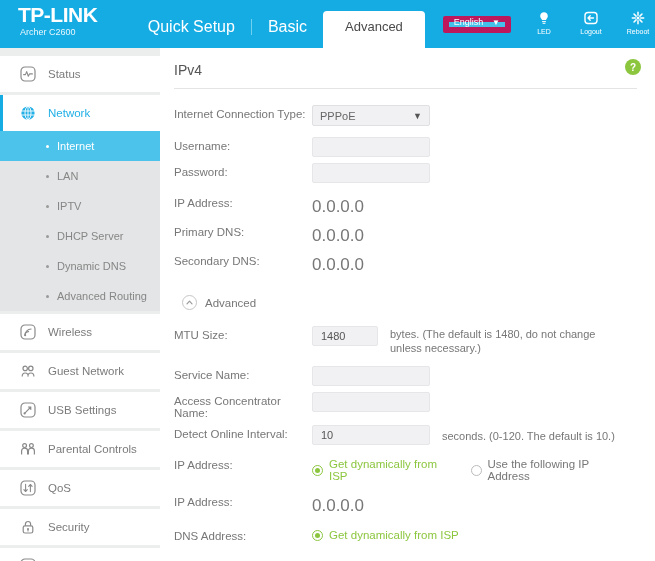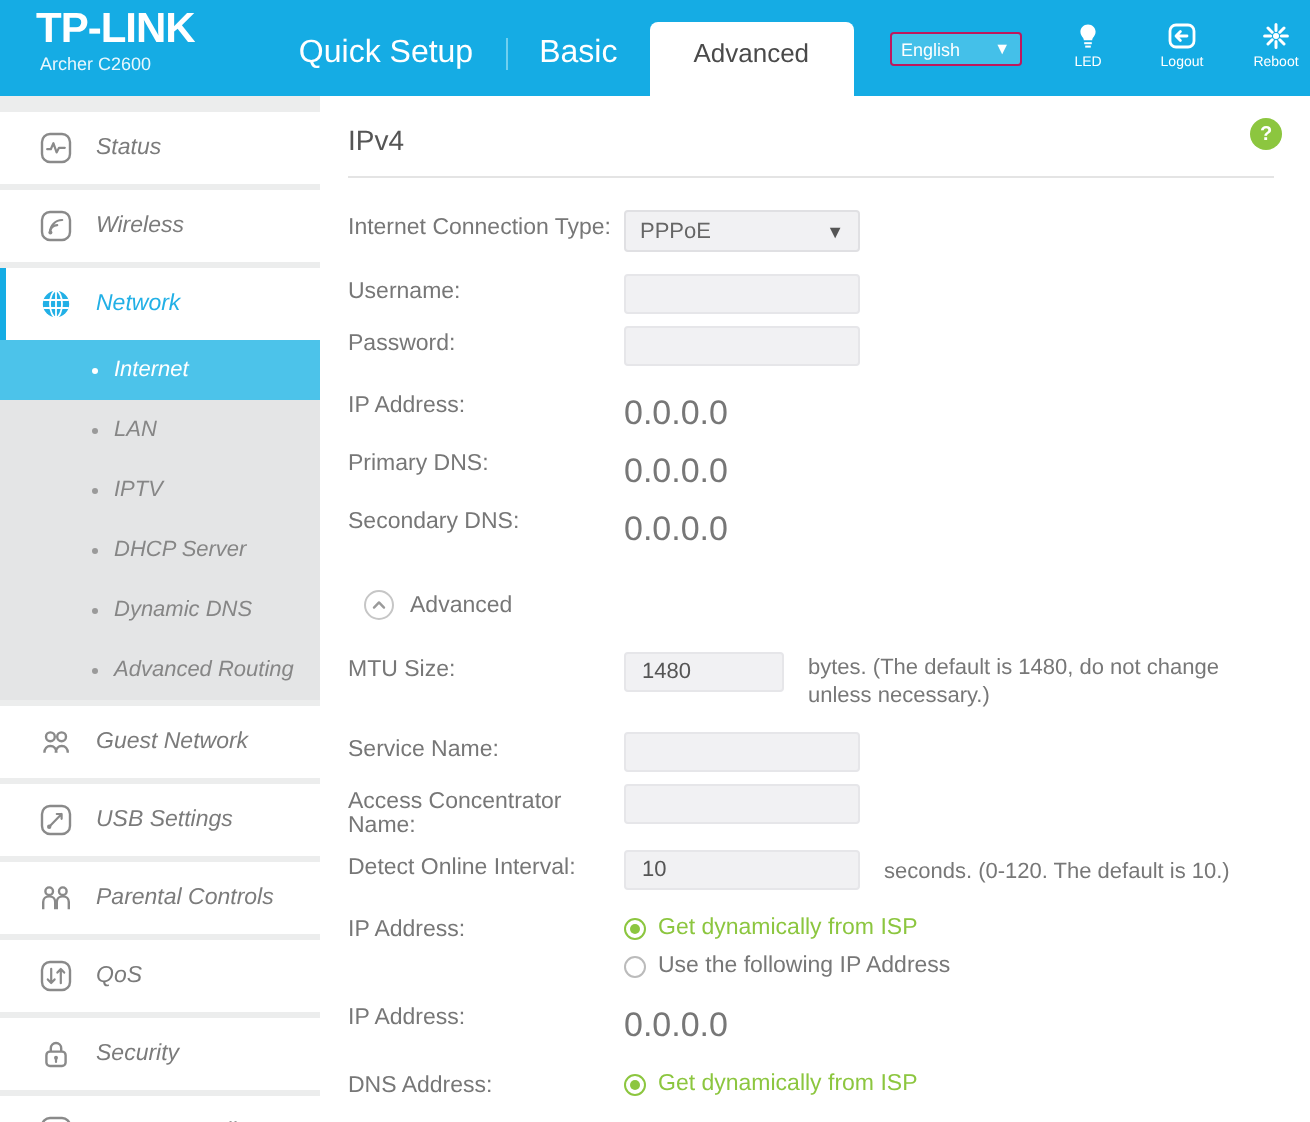--- a/index.html
+++ b/index.html
@@ -67,24 +67,24 @@
     padding: 7px 22px 12px 22px;
     margin-top: -7px;
     font-size: 13px;
   }
   .lang-select {
     margin-left: 18px;
     margin-top: 16px;
     width: 84px;
     height: 17px;
     background: #44c0e9;
-    border: 1px solid #be185d;
+    border: 6px solid #be185d;
     border-radius: 2px;
     display: flex;
-    align-items: center;
+    align-items: flex-end;
     padding: 0 5px;
     cursor: pointer;
   }
   .lang-label { color: #ffffff; font-size: 9px; flex: 1; }
   .lang-caret { color: #ffffff; font-size: 8px; }
 
   .head-icons {
     display: flex;
     margin-left: 16px;
     margin-top: 10px;
@@ -112,21 +112,21 @@
   .body-wrap { display: flex; height: 513px; }
 
   
   .sidebar {
     width: 160px;
     background: #eceded;
     padding-top: 8px;
     overflow: hidden;
     flex-shrink: 0;
   }
-  .menu-group { margin-bottom: 3px; font-style: italic; }
+  .menu-group { margin-bottom: 3px; }
   .menu-item {
     position: relative;
     height: 36px;
     background: #ffffff;
     display: flex;
     align-items: center;
     padding-left: 18px;
     cursor: pointer;
   }
   .menu-item .micon {
@@ -245,21 +245,21 @@
     background: #f1f1f3;
     border: 1px solid #e6e6e9;
     border-radius: 2px;
     display: flex;
     align-items: center;
     padding: 0 8px;
     font-size: 11px;
     color: #555555;
   }
   .w-wide { width: 118px; }
-  .w-mtu  { width: 80px; }
+  .w-mtu  { width: 66px; }
   .w-mid  { width: 118px; }
 
   .hint {
     font-size: 11px;
     color: #777777;
     margin-left: 12px;
     line-height: 14px;
     padding-top: 1px;
     max-width: 215px;
   }
@@ -280,21 +280,21 @@
   }
   .adv-label { font-size: 11.5px; color: #777777; }
 
   .radio-line {
     display: flex;
     align-items: center;
     margin-right: 18px;
     cursor: pointer;
   }
   .radio-group { display: flex; align-items: center; padding-top: 2px; }
-  .radio-stack { display: flex; flex-direction: column; gap: 7px; padding-top: 2px; }
+  .radio-stack { display: flex; flex-direction: row; gap: 7px; padding-top: 2px; }
   .rdo {
     width: 11px; height: 11px;
     border: 1px solid #bbbbbb;
     border-radius: 50%;
     background: #ffffff;
     margin-right: 6px;
     flex-shrink: 0;
     display: flex; align-items: center; justify-content: center;
   }
   .rdo.on { border-color: #8cc63f; }
@@ -373,74 +373,74 @@
           <svg width="16" height="16" viewBox="0 0 16 16">
               <rect x="1" y="1" width="14" height="14" rx="4" fill="none" stroke="#8a8a8a" stroke-width="1.2"></rect>
               <path d="M3.6 8.6h1.8l1.3-3 1.6 4.6 1.2-2.3h2.9" fill="none" stroke="#8a8a8a" stroke-width="1.1" stroke-linejoin="round" stroke-linecap="round"></path>
             </svg>
         </span>
         <span class="mlabel">Status</span>
       </div>
     </div>
 
     <div class="menu-group">
+      <div class="menu-item active">
+        <span class="micon">
+          <svg width="16" height="16" viewBox="0 0 16 16">
+              <circle cx="8" cy="8" r="6.6" fill="#22b0e6"></circle>
+              <g stroke="#ffffff" stroke-width="0.9" fill="none">
+                <ellipse cx="8" cy="8" rx="3" ry="6.6"></ellipse>
+                <path d="M1.6 6h12.8M1.6 10h12.8M8 1.4v13.2"></path>
+              </g>
+            </svg>
+        </span>
+        <span class="mlabel">Network</span>
+      </div>
+
+      <div class="submenu">
+        <div class="submenu-item sel">
+          <span class="dot"></span>
+          <span>Internet</span>
+        </div>
+        <div class="submenu-item">
+          <span class="dot"></span>
+          <span>LAN</span>
+        </div>
+        <div class="submenu-item">
+          <span class="dot"></span>
+          <span>IPTV</span>
+        </div>
+        <div class="submenu-item">
+          <span class="dot"></span>
+          <span>DHCP Server</span>
+        </div>
+        <div class="submenu-item">
+          <span class="dot"></span>
+          <span>Dynamic DNS</span>
+        </div>
+        <div class="submenu-item">
+          <span class="dot"></span>
+          <span>Advanced Routing</span>
+        </div>
+      </div>
+    </div>
+
+    <div class="menu-group">
       <div class="menu-item">
         <span class="micon">
           <svg width="16" height="16" viewBox="0 0 16 16">
               <rect x="1" y="1" width="14" height="14" rx="4" fill="none" stroke="#8a8a8a" stroke-width="1.2"></rect>
               <g fill="none" stroke="#8a8a8a" stroke-width="1.1" stroke-linecap="round">
                 <path d="M5 11.2c0-3.4 2.7-6.2 6.1-6.2"></path>
                 <path d="M5 11.2c0-2 1.6-3.6 3.6-3.6"></path>
               </g>
               <circle cx="5.2" cy="11.2" r="1" fill="#8a8a8a"></circle>
             </svg>
         </span>
         <span class="mlabel">Wireless</span>
-      </div>
-    </div>
-
-    <div class="menu-group">
-      <div class="menu-item active">
-        <span class="micon">
-          <svg width="16" height="16" viewBox="0 0 16 16">
-              <circle cx="8" cy="8" r="6.6" fill="#22b0e6"></circle>
-              <g stroke="#ffffff" stroke-width="0.9" fill="none">
-                <ellipse cx="8" cy="8" rx="3" ry="6.6"></ellipse>
-                <path d="M1.6 6h12.8M1.6 10h12.8M8 1.4v13.2"></path>
-              </g>
-            </svg>
-        </span>
-        <span class="mlabel">Network</span>
-      </div>
-
-      <div class="submenu">
-        <div class="submenu-item sel">
-          <span class="dot"></span>
-          <span>Internet</span>
-        </div>
-        <div class="submenu-item">
-          <span class="dot"></span>
-          <span>LAN</span>
-        </div>
-        <div class="submenu-item">
-          <span class="dot"></span>
-          <span>IPTV</span>
-        </div>
-        <div class="submenu-item">
-          <span class="dot"></span>
-          <span>DHCP Server</span>
-        </div>
-        <div class="submenu-item">
-          <span class="dot"></span>
-          <span>Dynamic DNS</span>
-        </div>
-        <div class="submenu-item">
-          <span class="dot"></span>
-          <span>Advanced Routing</span>
-        </div>
       </div>
     </div>
 
     <div class="menu-group">
       <div class="menu-item">
         <span class="micon">
           <svg width="16" height="16" viewBox="0 0 16 16">
               <g fill="none" stroke="#8a8a8a" stroke-width="1.2">
                 <circle cx="5.2" cy="5.4" r="2.2"></circle>
                 <circle cx="10.8" cy="5.4" r="2.2"></circle>

